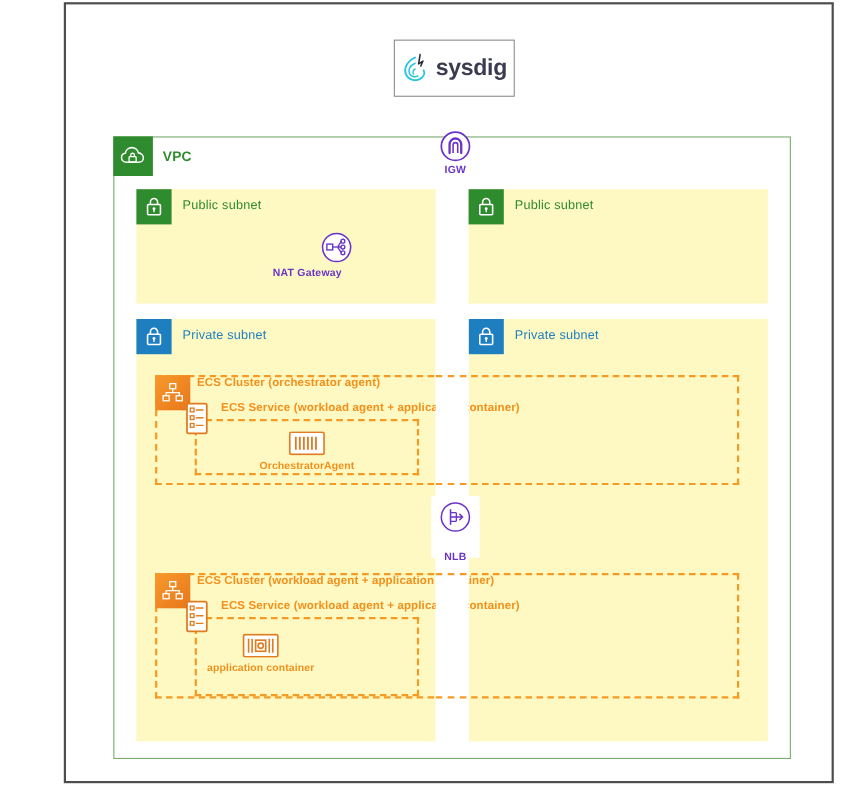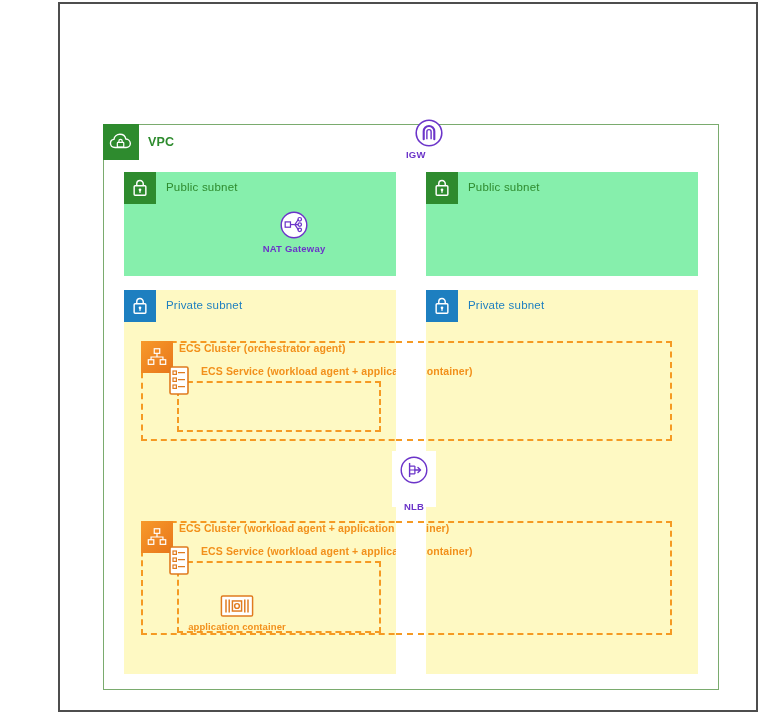--- a/index.html
+++ b/index.html
@@ -52,55 +52,55 @@
     display: flex; align-items: center; justify-content: center;
   }
   .vpc-title {
     position: absolute; left: 44px; top: 10px;
     font-size: 12.5px; font-weight: bold; color: #2e8b2e;
     letter-spacing: 0.2px;
   }
 
   
   .igw {
-    position: absolute; left: 406px; top: 118px;
-    width: 46px; 
+    position: absolute; left: 391px; top: 118px;
+    width: 46px; text-align: center;
   }
   .igw .glyph { width: 30px; height: 30px; margin: 0 auto; display: block; }
   .igw .cap {
     font-size: 9.5px; font-weight: bold; color: #6b34c9;
     margin-top: 1px; letter-spacing: 0.2px;
   }
 
   
   .subnet { position: absolute; }
   .subnet .badge {
     position: absolute; left: 0; top: 0;
     width: 32px; height: 32px;
     display: flex; align-items: center; justify-content: center;
   }
   .subnet .label {
     position: absolute; left: 42px; top: 9px;
     font-size: 11.5px; color: #2e8b2e; letter-spacing: 0.2px;
   }
-  .subnet.public { background: #86efac; }
+  .subnet.public { background: #fef9c3; }
   .subnet.public .badge { background: #2e8b2e; }
   .subnet.private { background: #fef9c3; }
   .subnet.private .badge { background: #1d7fc0; }
   .subnet.private .label { color: #1d7fc0; }
 
   .pub-left  { left: 124px; top: 172px; width: 272px; height: 104px; }
   .pub-right { left: 426px; top: 172px; width: 272px; height: 104px; }
   .priv-left  { left: 124px; top: 290px; width: 272px; height: 384px; }
   .priv-right { left: 426px; top: 290px; width: 272px; height: 384px; }
 
   
   .nat {
-    position: absolute; left: 236px; top: 210px;
-    width: 116px; text-align: center;
+    position: absolute; left: 248px; top: 210px;
+    width: 116px; 
   }
   .nat .glyph { width: 30px; height: 30px; margin: 0 auto; display: block; }
   .nat .cap {
     font-size: 9.5px; font-weight: bold; color: #6b34c9;
     margin-top: 3px; letter-spacing: 0.2px;
   }
 
   
   .nlb {
     position: absolute; left: 387px; top: 455px;
@@ -161,34 +161,43 @@
   
   .res {
     position: absolute; text-align: center;
   }
   .res .glyph { margin: 0 auto; display: block; }
   .res .cap {
     font-size: 9.5px; font-weight: bold; color: #f2901b;
     margin-top: 4px; white-space: nowrap; letter-spacing: 0.1px;
   }
   .res-orch { left: 203px; top: 392px; width: 152px; }
-  .res-app  { left: 186px; top: 595px; width: 102px; }
+  .res-app  { left: 186px; top: 576px; width: 102px; }
   .res-wl   { left: 296px; top: 576px; width: 94px; }
 
   .white-gap {
     position: absolute; background: #ffffff;
   }
 </style>
 </head>
 <body>
 
 <div id="canvas">
 
   <div class="outer-frame"></div>
 
+  <div class="logo-box">
+    <svg class="logo-mark" viewBox="0 0 40 46">
+      <path d="M26 4 L24 17 L30 13 L27 20" stroke="#2b2b3d" stroke-width="2.2" fill="none" stroke-linecap="round" stroke-linejoin="round"></path>
+      <path d="M19 8 C8 13 3 23 6 31 C9 39 19 42 26 38 C31 35 33 30 31 26" stroke="#28c4e0" stroke-width="2.6" fill="none" stroke-linecap="round"></path>
+      <path d="M19 16 C12 19 9 25 11 30 C13 35 19 36 23 34" stroke="#28c4e0" stroke-width="2.2" fill="none" stroke-linecap="round"></path>
+      <path d="M19 24 C16 26 15 29 17 31" stroke="#28c4e0" stroke-width="2" fill="none" stroke-linecap="round"></path>
+    </svg>
+    <span class="logo-text">sysdig</span>
+  </div>
 
   <div class="vpc">
     <div class="vpc-badge">
       <svg width="24" height="22" viewBox="0 0 26 24">
         <path d="M6.5 18 C3.2 18 1.5 15.8 1.5 13.4 C1.5 11.2 3.1 9.3 5.3 9.1 C5.7 5.9 8.4 3.5 11.8 3.5 C15 3.5 17.7 5.7 18.2 8.7 C21 8.9 23.2 11.1 23.2 13.7 C23.2 16.1 21.3 18 18.7 18 Z" fill="none" stroke="#ffffff" stroke-width="1.5" stroke-linejoin="round"></path>
         <rect x="9" y="12.4" width="7" height="5.2" rx="0.8" fill="none" stroke="#ffffff" stroke-width="1.3"></rect>
         <path d="M10.7 12.4 V10.9 a1.8 1.8 0 0 1 3.6 0 V12.4" fill="none" stroke="#ffffff" stroke-width="1.3"></path>
       </svg>
     </div>
     <div class="vpc-title">VPC</div>
@@ -282,20 +291,29 @@
         <rect x="4" y="2" width="18" height="27" rx="1.5" fill="#ffffff" stroke="#e07b1f" stroke-width="1.6"></rect>
         <rect x="7" y="6" width="3.4" height="3.4" fill="none" stroke="#e07b1f" stroke-width="1.2"></rect>
         <rect x="7" y="13" width="3.4" height="3.4" fill="none" stroke="#e07b1f" stroke-width="1.2"></rect>
         <rect x="7" y="20" width="3.4" height="3.4" fill="none" stroke="#e07b1f" stroke-width="1.2"></rect>
         <path d="M12 7.7 H19 M12 14.7 H19 M12 21.7 H19" stroke="#e07b1f" stroke-width="1.3"></path>
       </svg>
     </div>
     <div class="service-title">ECS Service  (workload agent + application container)</div>
   </div>
 
+  <div class="res res-orch">
+    <svg class="glyph" width="34" height="22" viewBox="0 0 36 24">
+      <rect x="1" y="1" width="34" height="22" rx="1.5" fill="#ffffff" stroke="#e07b1f" stroke-width="1.6"></rect>
+      <g stroke="#e07b1f" stroke-width="1.8">
+        <path d="M7 5.5 V18.5 M11 5.5 V18.5 M15 5.5 V18.5 M19 5.5 V18.5 M23 5.5 V18.5 M27 5.5 V18.5"></path>
+      </g>
+    </svg>
+    <div class="cap">OrchestratorAgent</div>
+  </div>
 
   <div class="nlb">
     <div class="bg"></div>
     <svg class="glyph" viewBox="0 0 34 34">
       <circle cx="17" cy="17" r="14.5" fill="#ffffff" stroke="#6b34c9" stroke-width="1.6"></circle>
       <path d="M12 9 V25" stroke="#6b34c9" stroke-width="1.6"></path>
       <path d="M12 12.5 H18 M12 17 H18 M12 21.5 H18" stroke="#6b34c9" stroke-width="1.4"></path>
       <path d="M18 12.5 V21.5" stroke="#6b34c9" stroke-width="1.4"></path>
       <path d="M18 17 H24 M21.5 14.2 L24.4 17 L21.5 19.8" fill="none" stroke="#6b34c9" stroke-width="1.6" stroke-linecap="round" stroke-linejoin="round"></path>
     </svg>

